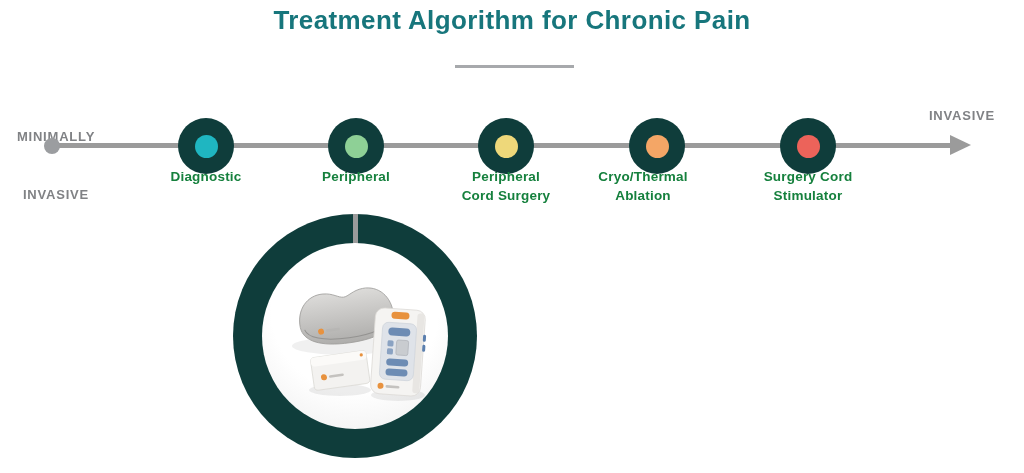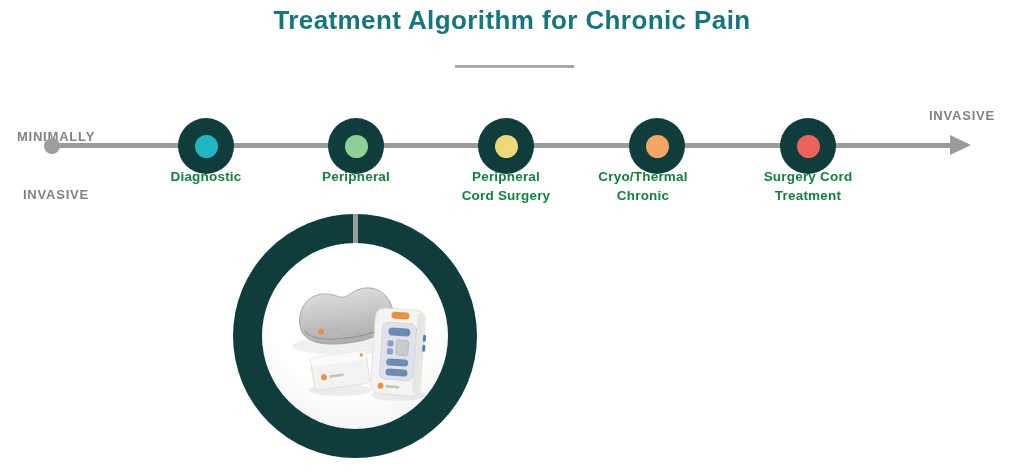--- a/index.html
+++ b/index.html
@@ -82,25 +82,25 @@
   </div>
   <div class="node-label" style="left:281px">
     <span>Peripheral</span>
   </div>
   <div class="node-label" style="left:431px">
     <span>Peripheral</span>
     <span>Cord Surgery</span>
   </div>
   <div class="node-label" style="left:568px">
     <span>Cryo/Thermal</span>
-    <span>Chronic</span>
+    <span>Ablation</span>
   </div>
   <div class="node-label" style="left:733px">
     <span>Surgery Cord</span>
-    <span>Treatment</span>
+    <span>Stimulator</span>
   </div>
 
   <div class="callout-ring"></div>
   <div class="callout-connector"></div>
   <div class="callout-photo">
     <svg width="186" height="186" viewBox="0 0 186 186">
       <defs>
         <linearGradient id="caseGrad" x1="0" y1="0" x2="0" y2="1">
           <stop offset="0" stop-color="#dcdbd9"></stop>
           <stop offset="1" stop-color="#aeadab"></stop>

